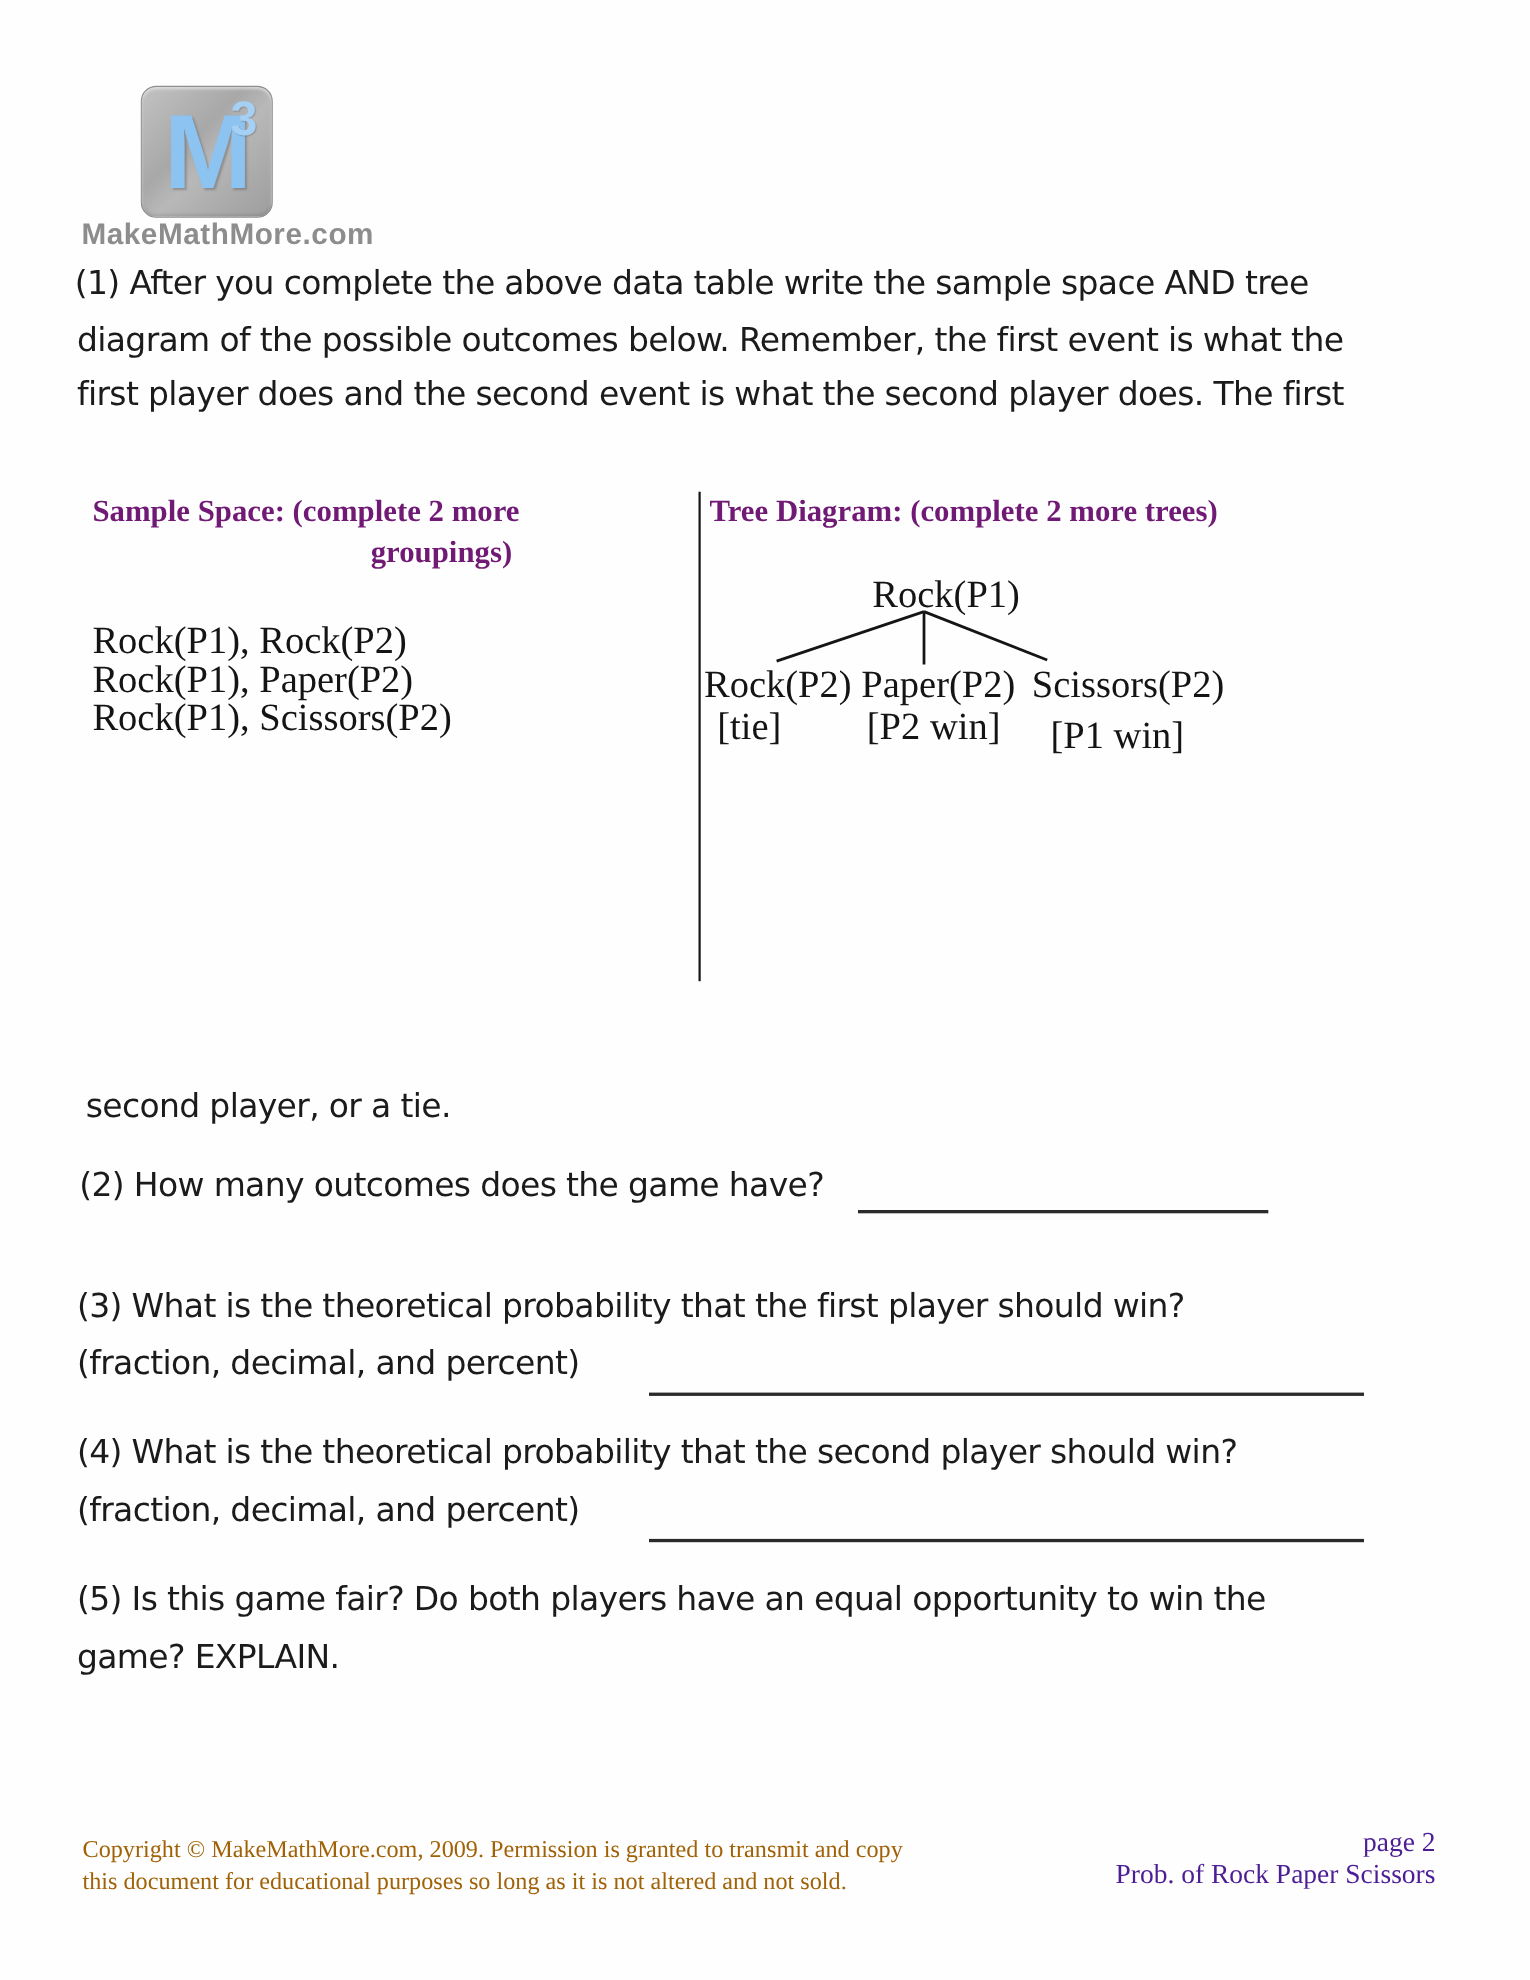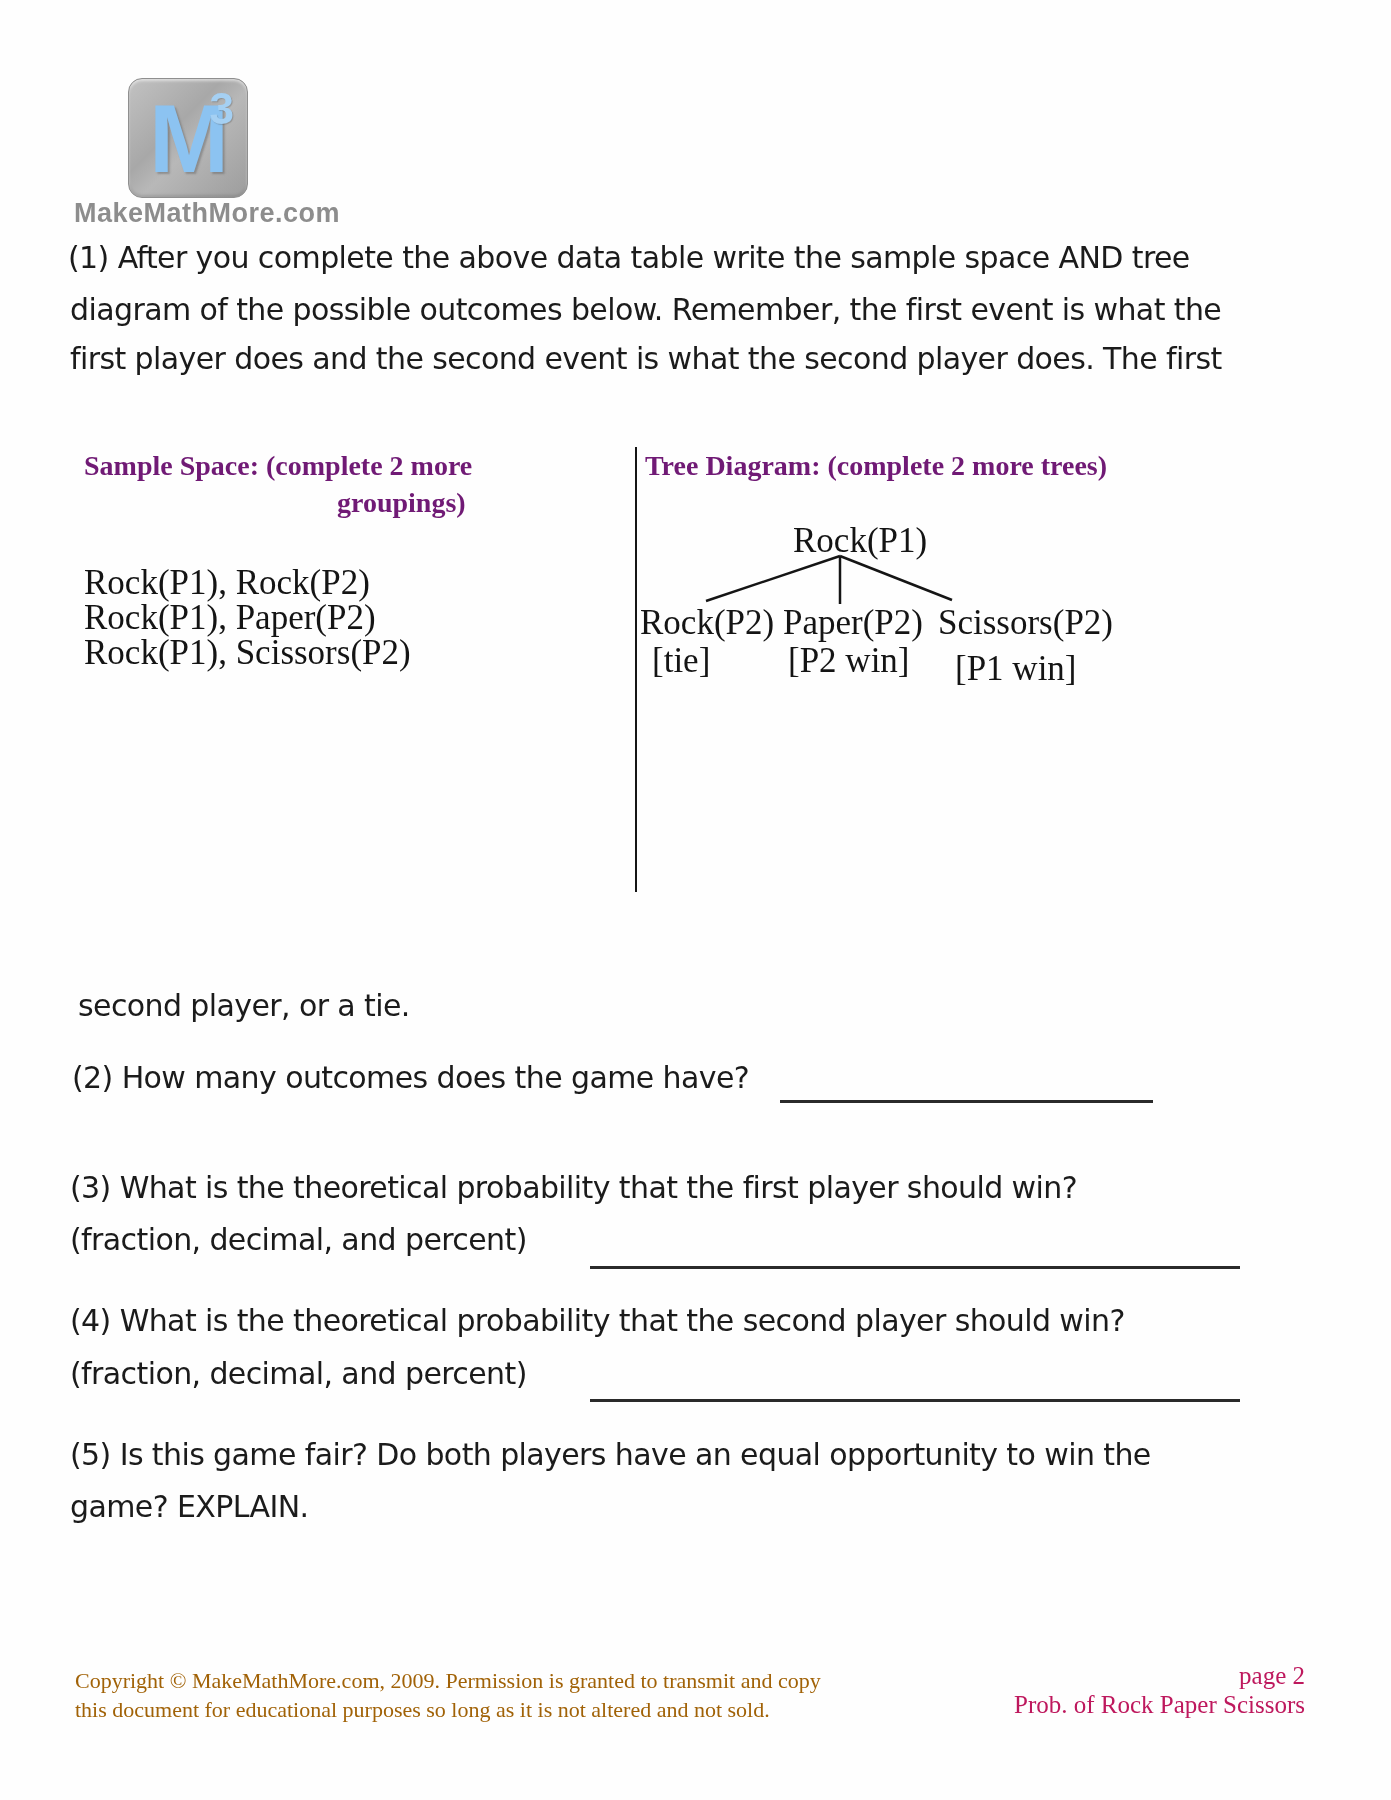--- a/index.html
+++ b/index.html
@@ -32,21 +32,21 @@
     color:#a5d0f3; text-shadow:1px 1px 1px rgba(70,70,70,.3);
   }
   .site-name {
     position:absolute; left:74px; top:198px;
     font-family:"Liberation Sans", sans-serif; font-weight:bold; font-size:27px;
     color:#8d8d8d; letter-spacing:.5px;
   }
   .divider-v { position:absolute; left:635px; top:447px; width:2px; height:445px; background:#151515; }
   .ans-line { position:absolute; height:0; border-top:3px solid #2a2a2a; }
   .footer-serif { font-family:"Liberation Serif", serif; font-size:22px; color:#a16207; }
-  .footer-right { font-family:"Liberation Serif", serif; font-size:25px; color:#be185d; text-align:right; }
+  .footer-right { font-family:"Liberation Serif", serif; font-size:25px; color:#4c1d95; text-align:right; }
   svg line { stroke:#151515; stroke-width:2.5; }
 </style>
 </head>
 <body>
 
 <div class="page">
 
   <div class="logo-box">
     <span class="logo-m">M</span>
     <span class="logo-sup">3</span>

